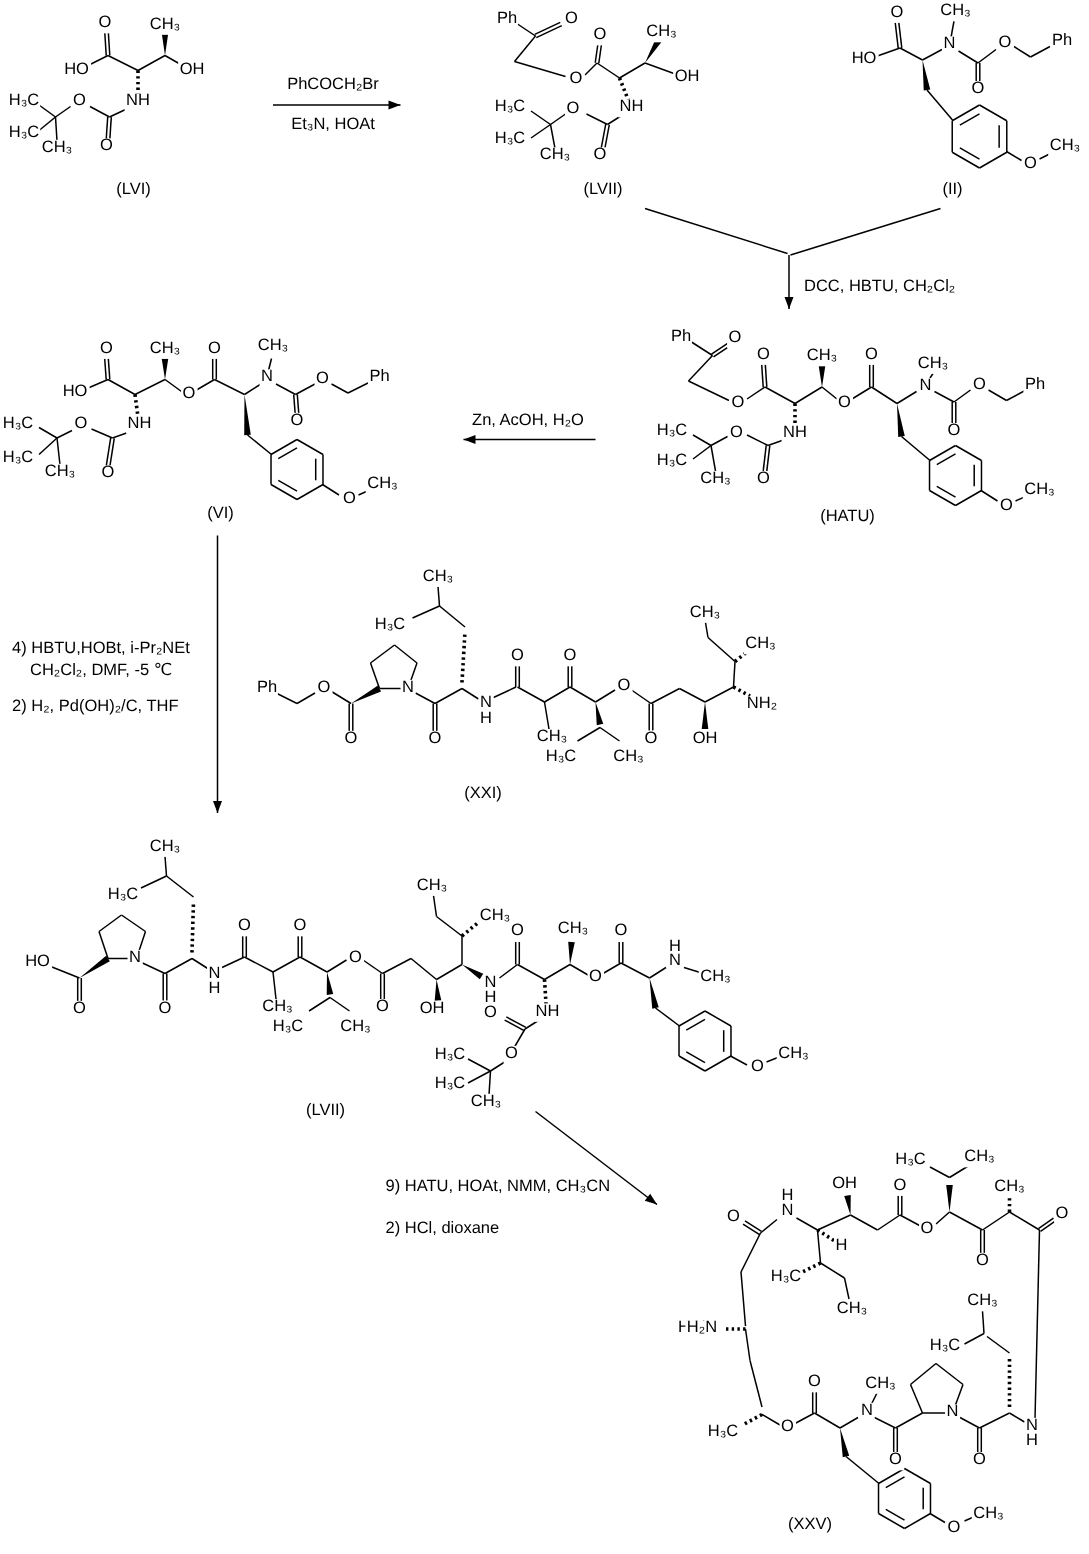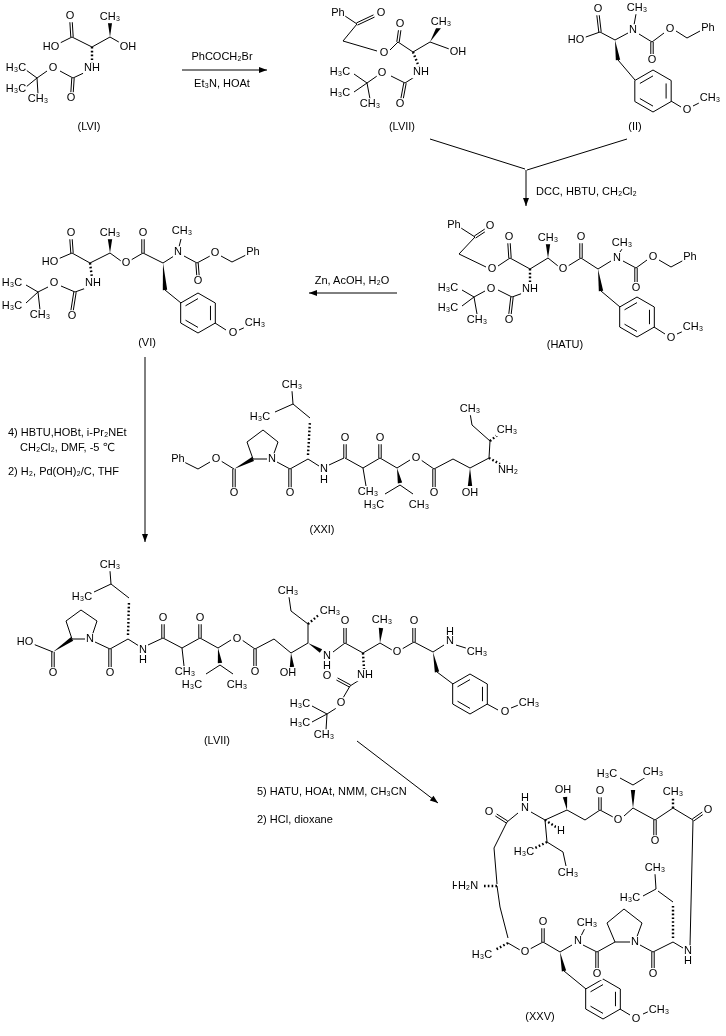--- a/index.html
+++ b/index.html
@@ -569,16 +569,16 @@
       <div class="txt atom" style="left: 636px; top: 1019px;">O</div>
       <div class="txt atom" style="left: 659px; top: 1010px;">CH₃</div>
       <div class="txt clabel" style="left: 540px; top: 1017px;">(XXV)</div>
       <div class="txt reagent center" style="left: 222px; top: 57px;">PhCOCH₂Br</div>
       <div class="txt reagent center" style="left: 222px; top: 84px;">Et₃N, HOAt</div>
       <div class="txt reagent left" style="left: 536px; top: 192px;">DCC, HBTU, CH₂Cl₂</div>
       <div class="txt reagent center" style="left: 352px; top: 281px; text-align: right;">Zn, AcOH, H₂O</div>
       <div class="txt reagent left" style="left: 8px; top: 433px;">4) HBTU,HOBt, i-Pr₂NEt</div>
       <div class="txt reagent left" style="left: 20px; top: 448px;">CH₂Cl₂, DMF, -5 ℃</div>
       <div class="txt reagent left" style="left: 8px; top: 472px;">2) H₂, Pd(OH)₂/C, THF</div>
-      <div class="txt reagent left" style="left: 257px; top: 792px;">5) HATU, HOAt, NMM, CH₃CN</div>
+      <div class="txt reagent left" style="left: 257px; top: 792px;">9) HATU, HOAt, NMM, CH₃CN</div>
       <div class="txt reagent left" style="left: 257px; top: 820px;">2) HCl, dioxane</div>
     </div>
 </div>
 
 </body></html>

